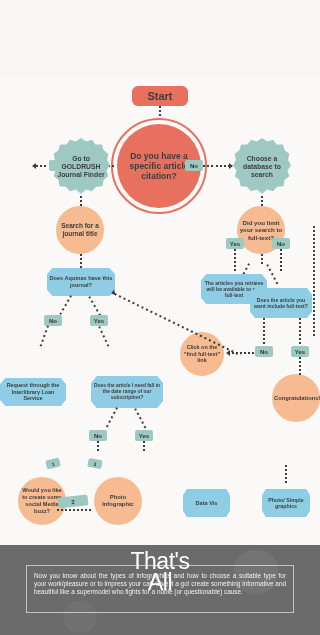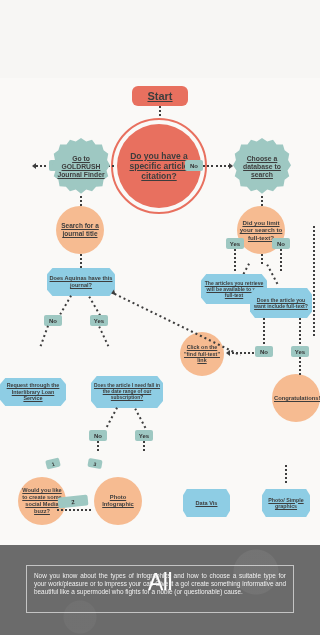--- a/index.html
+++ b/index.html
@@ -43,21 +43,21 @@
   .hdr-sub span { background: #636363; padding: 0 5px; }
 
   
   .canvas {
     position: absolute; left: 0; top: 78px; width: 320px; height: 375px;
     background: #faf9f7;
   }
 
   
   .node { position: absolute; display: flex; align-items: center; justify-content: center;
-          text-align: center; color: #3d3d3d; text-decoration: underline; }
+          text-align: center; color: #3d3d3d; }
   .node .t { display:block; width: 100%; padding: 0 2px; }
 
   .circle { border-radius: 50%; }
   .orange { background: #f6bb91; }
   .teal   { background: #9ec8c2; }
   .blue   { background: #8ecde4; }
   .red    { background: #e8705f; }
 
   .hex {
     clip-path: polygon(0% 22%, 8% 0%, 92% 0%, 100% 22%, 100% 78%, 92% 100%, 8% 100%, 0% 78%);
@@ -284,20 +284,20 @@
     </div>
 
     <div class="node hex blue" style="left:262px; top:36px; width:48px; height:28px; font-size:5.3px; font-weight:bold; line-height:6.4px;">
       <span class="t">Photo/ Simple graphics</span>
     </div>
     <div class="dots-v" style="left:285px; top:12px; height:20px;"></div>
   </div>
 
   <div class="band-bot">
     <div class="ftr-bigtitle">
-      <br>
+      <span>That's</span><br>
       <span>All</span>
     </div>
     <div class="ftr-frame-inner"></div>
     <div class="ftr-body">Now you know about the types of infographics and how to choose a suitable type for your work/pleasure or to impress your cat. Give it a go! create something informative and beautiful like a supermodel who fights for a noble (or questionable) cause.</div>
   </div>
 
 </div>
 
 </body></html>

